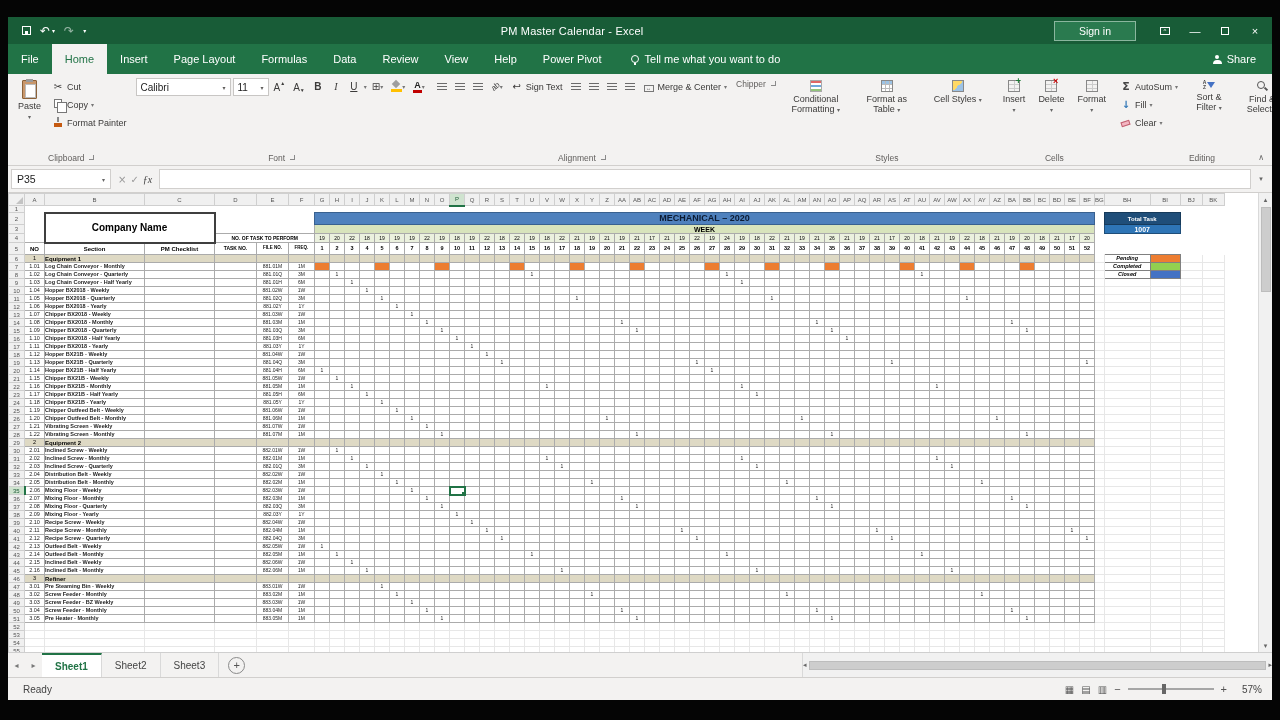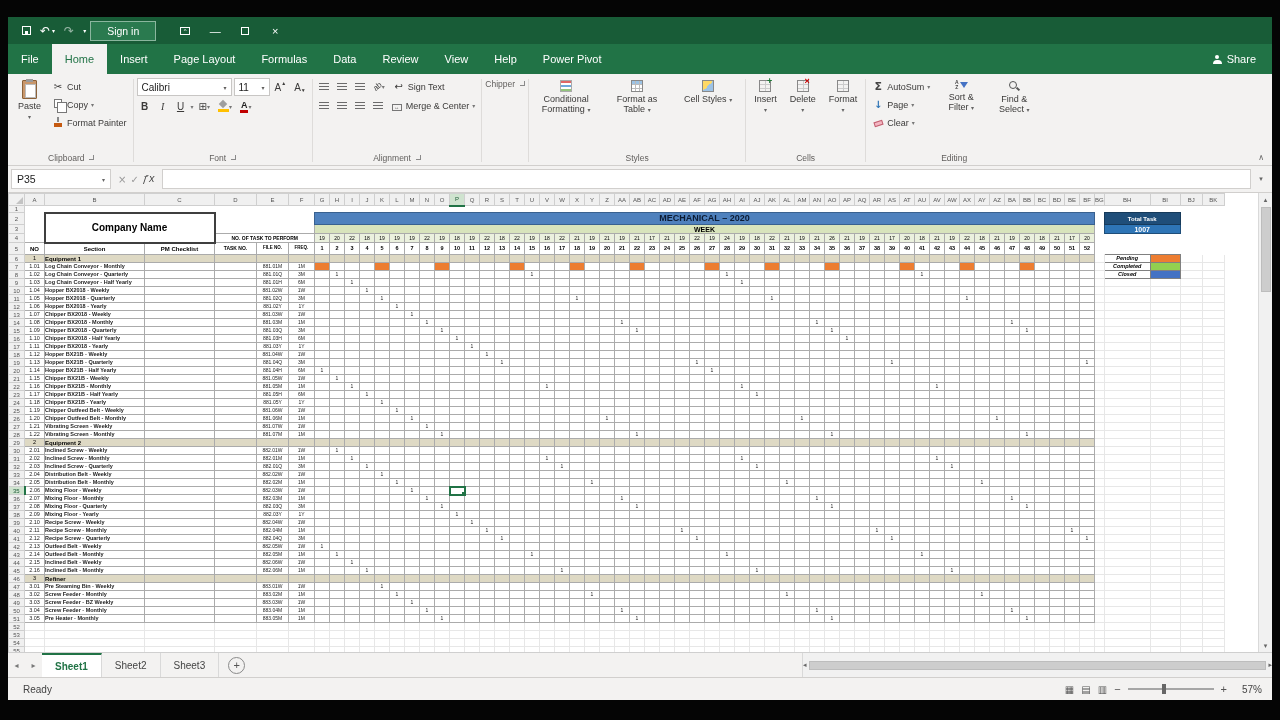--- a/index.html
+++ b/index.html
@@ -11,42 +11,42 @@
 .titlebar{height:27px;background:#185c37;display:flex;align-items:center;color:#fff;flex:none;}
 .qat{display:flex;align-items:center;gap:1px;padding-left:10px;}
 .qbtn{display:inline-flex;align-items:center;gap:2px;height:20px;padding:0 4px;font-size:11px;color:#fff;}
 .qbtn.dis{opacity:.55}
 .uglyph{font-family:"DejaVu Sans",sans-serif;font-size:12px;line-height:12px;}
 .qdd{font-size:6px;}
 .ic-floppy{display:inline-block;width:9px;height:9px;border:1px solid #fff;position:relative;}
 .ic-floppy::after{content:'';position:absolute;bottom:0;left:2px;width:3px;height:3px;background:#fff;}
 .title{flex:1;text-align:center;font-size:11px;letter-spacing:.2px;}
 .winctl{display:flex;align-items:center;padding-right:2px;}
-.signin{font-size:10.5px;padding:3px 16px;background:#2a7a4f;border:1px solid rgba(255,255,255,.45);margin-right:14px;cursor:default;}
+.signin{font-size:10.5px;padding:3px 24px;background:#2a7a4f;border:1px solid rgba(255,255,255,.45);margin-right:14px;cursor:default;}
 .wbtn{width:30px;height:27px;display:flex;align-items:center;justify-content:center;font-size:11px;color:#fff;}
 .ic-restore{width:8px;height:8px;border:1px solid #fff;display:inline-block;}
 .ic-ribopt{width:10px;height:8px;border:1px solid #fff;display:inline-flex;align-items:center;justify-content:center;font-size:6px;line-height:6px;}
 
 
 .tabrow{height:30px;background:#217346;display:flex;align-items:stretch;color:#fff;flex:none;}
 .rtab{display:flex;align-items:center;padding:0 13px;font-size:11px;white-space:nowrap;}
 .rtab.active{background:#f3f2f1;color:#217346;}
 .tellme{display:flex;align-items:center;gap:6px;margin-left:16px;font-size:11px;white-space:nowrap;}
 .ic-bulb{width:8px;height:8px;border:1px solid #fff;border-radius:50%;position:relative;display:inline-block;}
 .ic-bulb::after{content:'';position:absolute;left:2px;bottom:-3px;width:2px;height:2px;background:#fff;}
 .share{margin-left:auto;display:flex;align-items:center;gap:5px;padding:0 16px;font-size:11px;}
 .ic-person{width:9px;height:9px;position:relative;display:inline-block;}
 .ic-person::before{content:'';position:absolute;left:2.5px;top:0;width:4px;height:4px;border-radius:50%;background:#fff;}
 .ic-person::after{content:'';position:absolute;left:0;bottom:0;width:9px;height:4px;border-radius:4px 4px 0 0;background:#fff;}
 
 
 .ribbon{height:92px;background:#f3f2f1;border-bottom:1px solid #d1cfcd;display:flex;align-items:stretch;padding:2px 2px 0 2px;position:relative;flex:none;}
 .rg{display:flex;flex-direction:column;padding:0 3px;}
 .rg-c{flex:1;display:flex;align-items:flex-start;gap:3px;padding-top:2px;}
-.rg-c.col{flex-direction:column;gap:2px;}
+.rg-c.col{flex-direction:row;gap:2px;}
 .row{display:flex;align-items:center;gap:2px;}
 .rg-l{height:15px;display:flex;align-items:center;justify-content:center;gap:5px;font-size:8.5px;color:#605e5c;}
 .dlg{width:5px;height:5px;border-right:1px solid #8a8a8a;border-bottom:1px solid #8a8a8a;display:inline-block;}
 .rsep{width:1px;background:#dedcda;margin:3px 0;}
 .bb{display:flex;flex-direction:column;align-items:center;justify-content:flex-start;padding:2px 5px;font-size:9px;color:#3b3a39;text-align:center;}
 .bb-l{line-height:10px;margin-top:2px;}
 .bb-l2{line-height:10px;margin-top:2px;width:58px;}
 .dd{font-size:6px;color:#666;}
 .sb{display:flex;align-items:center;gap:3px;font-size:9px;color:#3b3a39;height:17px;padding:0 3px;white-space:nowrap;}
 .si{font-size:10px;width:12px;text-align:center;font-family:"DejaVu Sans",sans-serif;flex:none;}
@@ -95,21 +95,21 @@
 .ic-brush::after{content:'';position:absolute;top:0;left:4px;width:2px;height:5px;background:#888;}
 .collapse{position:absolute;right:8px;bottom:3px;font-size:8px;color:#666;font-family:"DejaVu Sans",sans-serif;}
 .ed-col{display:flex;flex-direction:column;gap:1px;}
 
 
 .fbar{height:27px;background:#f3f2f1;display:flex;align-items:center;padding:3px 3px;border-bottom:1px solid #d1cfcd;flex:none;gap:2px;}
 .namebox{width:100px;height:20px;background:#fff;border:1px solid #d1cfcd;display:flex;align-items:center;justify-content:space-between;font-size:10.5px;padding:0 5px;color:#222;}
 .nb-dd{font-size:6px;color:#666;}
 .fbtns{display:flex;align-items:center;gap:4px;padding:0 5px;}
 .fbtn{font-size:10px;color:#999;font-family:"DejaVu Sans",sans-serif;}
-.fbtn.fx{font-style:italic;color:#444;font-family:Liberation Mono, monospace;}
+.fbtn.fx{font-style:italic;color:#444;font-family:Liberation Serif, serif;}
 .finput{flex:1;height:20px;background:#fff;border:1px solid #d1cfcd;}
 .fexpand{width:16px;text-align:center;font-size:7px;color:#666;}
 
 
 .gridzone{flex:1;display:flex;background:#fff;overflow:hidden;}
 .gridmain{flex:1;overflow:hidden;}
 table.st{border-collapse:collapse;table-layout:fixed;}
 .st td{overflow:hidden;white-space:nowrap;padding:0;line-height:1;vertical-align:middle;}
 .rh,.ch{background:#f0f0f0;border:1px solid #cfcfcf;font-size:6px;color:#555;text-align:center;}
 .corner{background:#f0f0f0;border:1px solid #cfcfcf;position:relative;}
@@ -179,20 +179,21 @@
             <span class="uglyph">↶</span>
             <span class="qdd">▾</span>
           </span>
       <span class="qbtn dis">
             <span class="uglyph">↷</span>
           </span>
       <span class="qbtn">
             <span class="qdd">▾</span>
           </span>
     </div>
+    <div class="title">PM Master Calendar - Excel</div>
     <div class="winctl">
       <span class="signin">Sign in</span>
       <span class="wbtn">
             <span class="ic-ribopt">^</span>
           </span>
       <span class="wbtn">—</span>
       <span class="wbtn">
             <span class="ic-restore"></span>
           </span>
       <span class="wbtn">×</span>
@@ -203,20 +204,24 @@
     <div class="rtab">File</div>
     <div class="rtab active">Home</div>
     <div class="rtab">Insert</div>
     <div class="rtab">Page Layout</div>
     <div class="rtab">Formulas</div>
     <div class="rtab">Data</div>
     <div class="rtab">Review</div>
     <div class="rtab">View</div>
     <div class="rtab">Help</div>
     <div class="rtab">Power Pivot</div>
+    <div class="tellme">
+          <span class="ic-bulb"></span>
+          <span>Tell me what you want to do</span>
+        </div>
     <div class="share">
           <span class="ic-person"></span>
           <span>Share</span>
         </div>
   </div>
 
   <div class="ribbon">
     <div class="rg">
       <div class="rg-c">
         <div class="bb">
@@ -387,21 +392,21 @@
     <div class="rg">
       <div class="rg-c">
         <div class="ed-col">
           <div class="sb">
                 <span class="si sigma">Σ</span>
                 <span>AutoSum</span>
                 <span class="ddt">▾</span>
               </div>
           <div class="sb">
                 <span class="si fillarrow">↓</span>
-                <span>Page</span>
+                <span>Fill</span>
                 <span class="ddt">▾</span>
               </div>
           <div class="sb">
                 <span class="si"><span class="ic-eraser"></span></span>
                 <span>Clear</span>
                 <span class="ddt">▾</span>
               </div>
         </div>
         <div class="bb">
               <span class="ic-sortaz">

